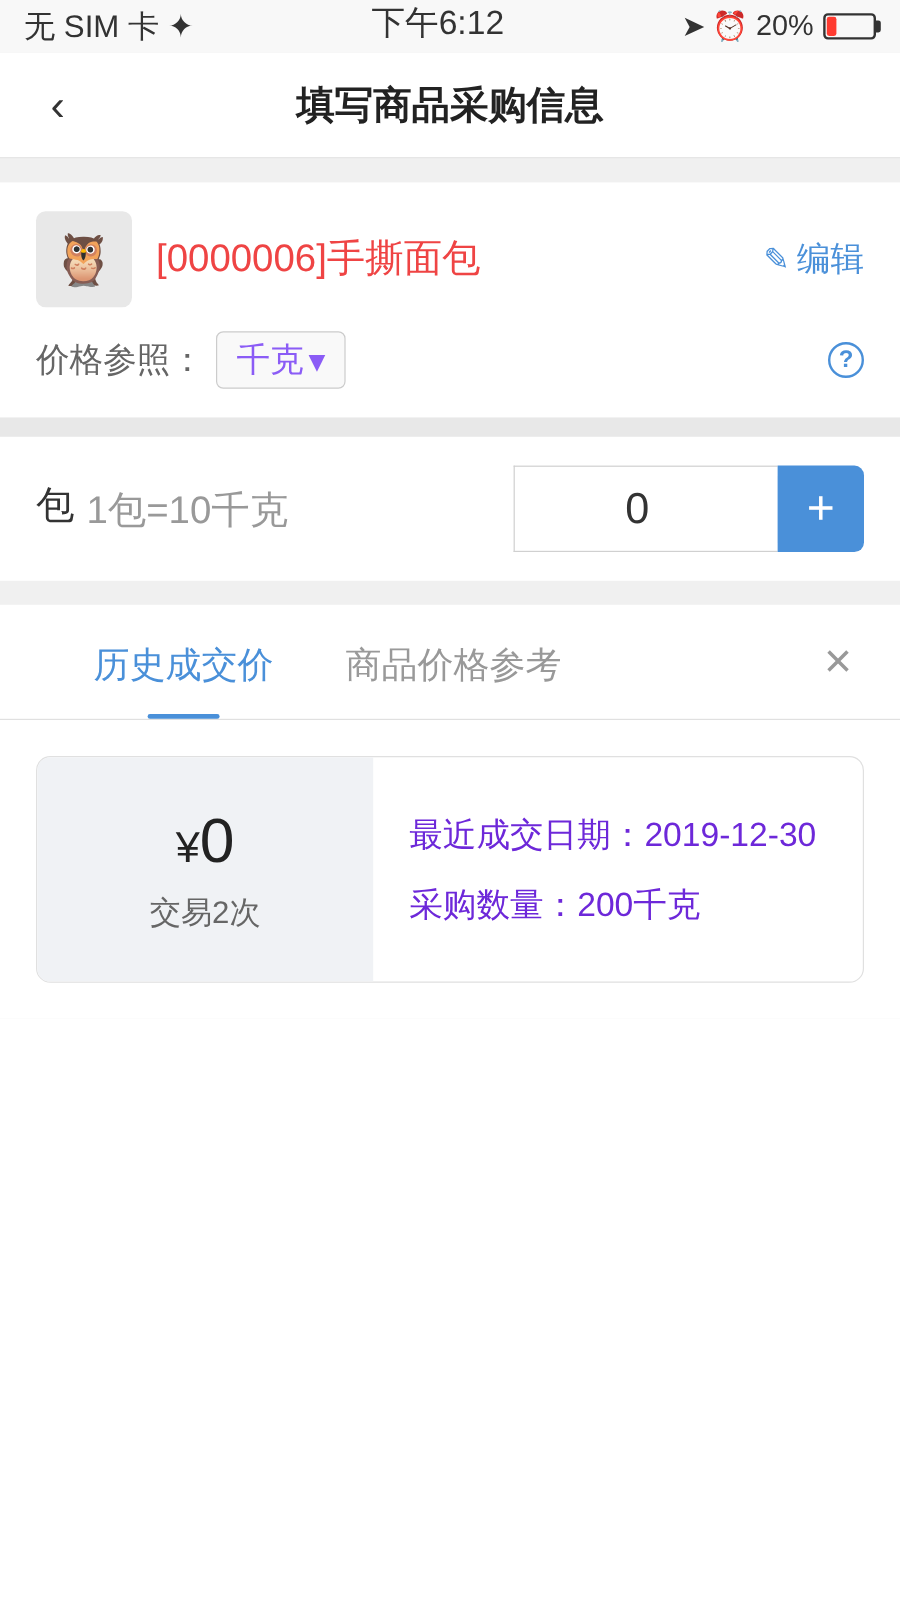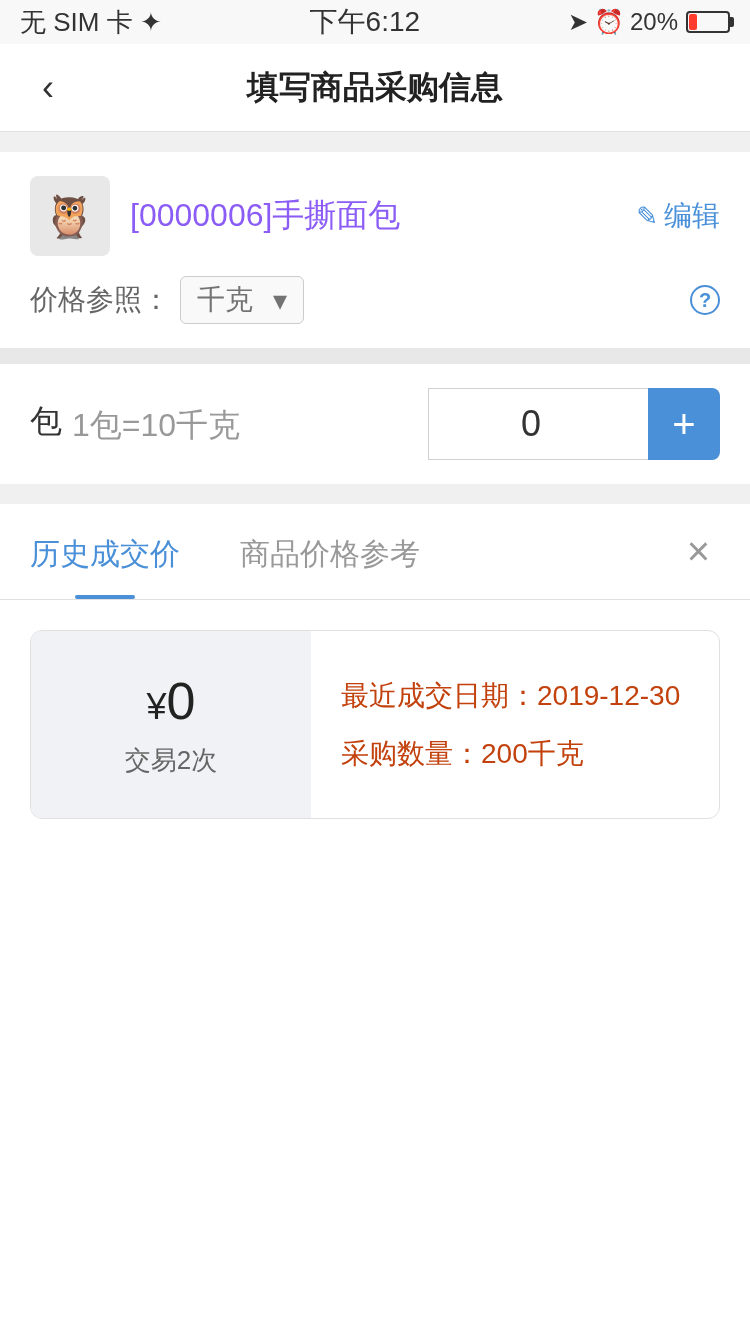--- a/index.html
+++ b/index.html
@@ -11,21 +11,20 @@
       background: #f0f0f0;
       color: #333;
     }
 
     
     .status-bar {
       width: 750px;
       height: 44px;
       background: #f8f8f8;
       display: flex;
-      align-items: center;
       justify-content: space-between;
       padding: 0 20px;
       font-size: 26px;
       font-weight: 500;
     }
     .status-left { display: flex; align-items: center; gap: 8px; }
     .status-center { font-size: 28px; font-weight: 500; }
     .status-right { display: flex; align-items: center; gap: 6px; font-size: 24px; }
     .battery-icon {
       display: inline-block;
@@ -115,21 +114,21 @@
       justify-content: center;
       flex-shrink: 0;
     }
     .owl-icon {
       font-size: 42px;
       color: #aaa;
     }
     .product-name {
       font-size: 32px;
       font-weight: 500;
-      color: #8b5cf6;
+      color: #ef4444;
     }
     .edit-link {
       font-size: 28px;
       color: #4a90d9;
       display: flex;
       align-items: center;
       gap: 6px;
       cursor: pointer;
     }
     .edit-link-icon { font-size: 26px; }
@@ -144,25 +143,25 @@
       align-items: center;
       gap: 10px;
       font-size: 28px;
       color: #666;
     }
     .unit-select {
       border: 1px solid #ccc;
       border-radius: 6px;
       padding: 4px 16px;
       font-size: 28px;
-      color: #737373;
+      color: #8b5cf6;
       background: #f9f9f9;
       display: flex;
       align-items: center;
-      gap: 20px;
+      gap: 4px;
       cursor: pointer;
     }
     .price-ref {
       font-size: 28px;
       color: #4a90d9;
       display: flex;
       align-items: center;
       gap: 8px;
       cursor: pointer;
     }
@@ -248,20 +247,21 @@
     .tabs-row {
       display: flex;
       align-items: center;
       justify-content: space-between;
       padding: 0 30px;
       border-bottom: 1px solid #e0e0e0;
     }
     .tab-items {
       display: flex;
       gap: 60px;
+      margin-left: 48px;
     }
     .tab-item {
       padding: 30px 0 24px;
       font-size: 30px;
       color: #999;
       position: relative;
       cursor: pointer;
     }
     .tab-item.active {
       color: #4a90d9;
@@ -321,21 +321,21 @@
     .history-right {
       flex: 1;
       padding: 36px 30px;
       display: flex;
       flex-direction: column;
       gap: 16px;
       justify-content: center;
     }
     .history-detail-row {
       font-size: 28px;
-      color: #c2410c;
+      color: #6d28d9;
       line-height: 1.5;
     }
 
     
     .page-rest {
       background: #ffffff;
       flex: 1;
       min-height: 600px;
     }
   </style>

